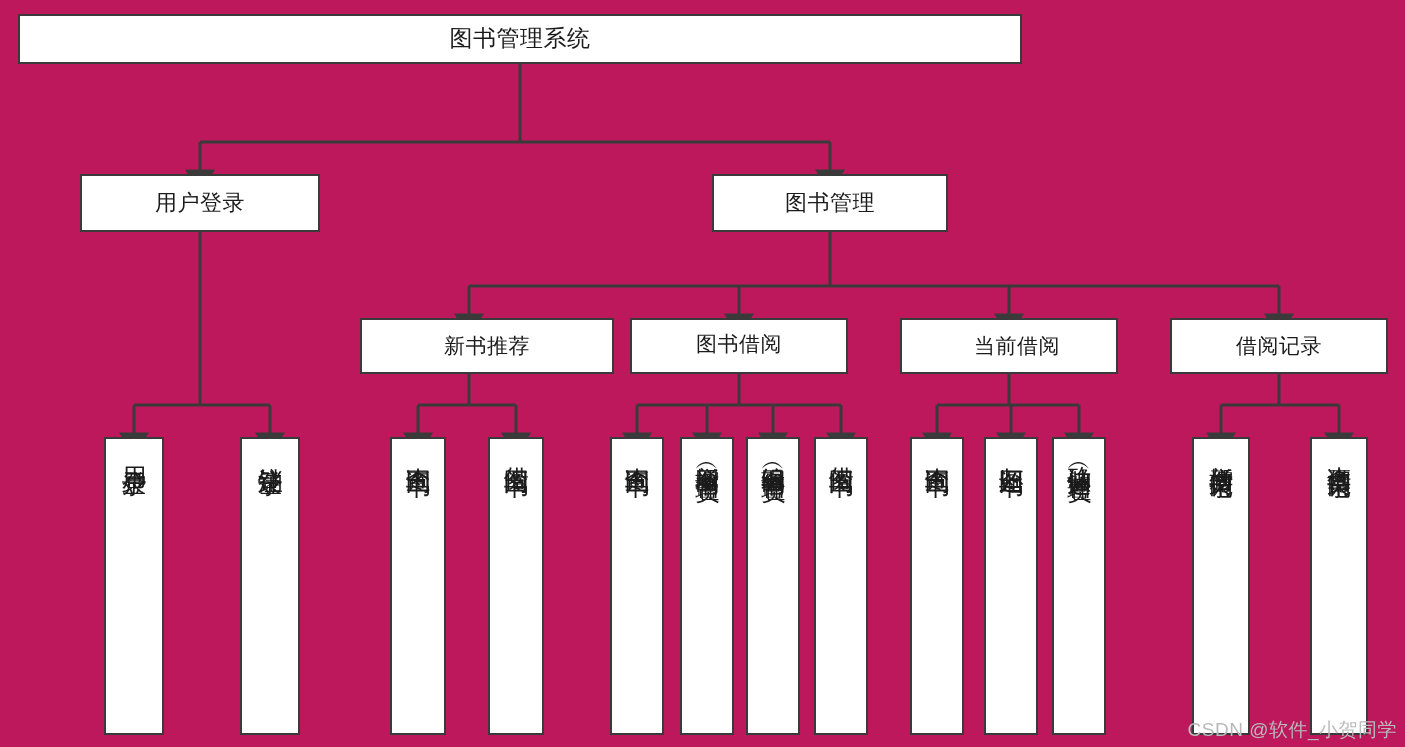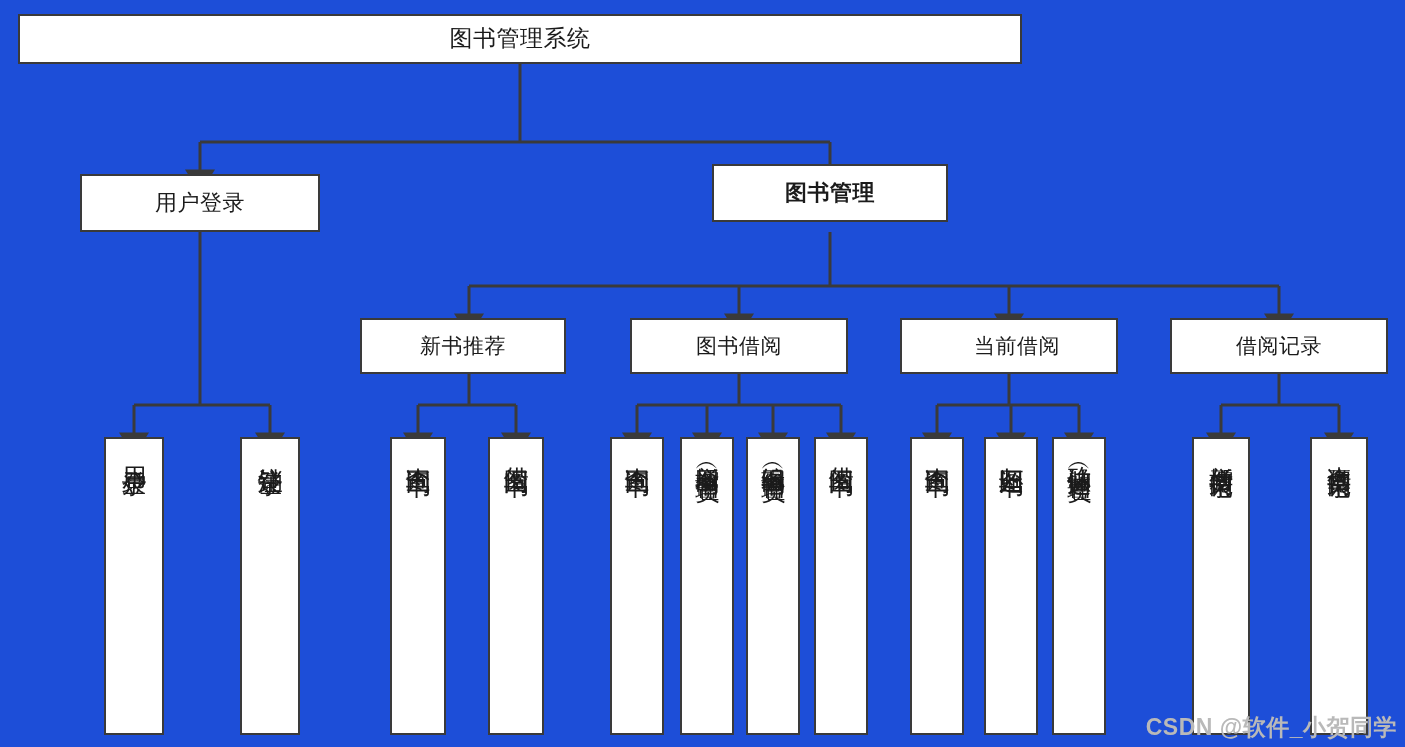--- a/index.html
+++ b/index.html
@@ -7,21 +7,21 @@
     padding: 0;
     background: #ffffff;
   }
   body {
     font-family: "Liberation Sans", "DejaVu Sans", sans-serif;
   }
   #canvas {
     position: relative;
     width: 1405px;
     height: 747px;
-    background: #1d4ed8;
+    background: #be185d;
     overflow: hidden;
   }
   svg.edges {
     position: absolute;
     left: 0;
     top: 0;
     width: 1405px;
     height: 747px;
     pointer-events: none;
   }
@@ -54,25 +54,24 @@
     font-size: 25px;
     line-height: 1.02;
     letter-spacing: 2px;
     white-space: nowrap;
   }
   .node.leaf.tall .lbl { font-size: 24px; }
   #watermark {
     position: absolute;
     right: 8px;
     bottom: 4px;
-    font-size: 23px;
+    font-size: 19px;
     color: #b9b9b9;
     white-space: nowrap;
     letter-spacing: 0.5px;
-    font-weight: bold;
   }
 </style>
 </head>
 <body>
 
 <div id="canvas">
   <svg class="edges" viewBox="0 0 1405 747">
     <defs>
       <marker id="arrowhead" markerWidth="9" markerHeight="10" refX="1.2" refY="5" orient="auto" markerUnits="strokeWidth">
         <polygon points="0,0 8,5 0,10" fill="#3a3a3a"></polygon>
@@ -115,27 +114,27 @@
       </g>
   </svg>
 
   <div id="node-layer">
       <div class="node root" style="left: 18px; top: 14px; width: 1004px; height: 50px;">
         <span class="lbl">图书管理系统</span>
       </div>
       <div class="node lvl1" style="left: 80px; top: 174px; width: 240px; height: 58px;">
         <span class="lbl">用户登录</span>
       </div>
-      <div class="node lvl1" style="left: 712px; top: 164px; width: 236px; height: 58px; font-weight: bold;">
+      <div class="node lvl1" style="left: 712px; top: 174px; width: 236px; height: 58px;">
         <span class="lbl">图书管理</span>
       </div>
-      <div class="node lvl2" style="left: 360px; top: 318px; width: 206px; height: 56px;">
+      <div class="node lvl2" style="left: 360px; top: 318px; width: 254px; height: 56px;">
         <span class="lbl">新书推荐</span>
       </div>
-      <div class="node lvl2" style="left: 630px; top: 318px; width: 218px; height: 56px;">
+      <div class="node lvl2" style="left: 630px; top: 318px; width: 218px; height: 56px; font-family: Liberation Mono, monospace;">
         <span class="lbl">图书借阅</span>
       </div>
       <div class="node lvl2" style="left: 900px; top: 318px; width: 218px; height: 56px; padding-left: 16px;">
         <span class="lbl">当前借阅</span>
       </div>
       <div class="node lvl2" style="left: 1170px; top: 318px; width: 218px; height: 56px; justify-content: center;">
         <span class="lbl">借阅记录</span>
       </div>
       <div class="node leaf" style="left: 104px; top: 437px; width: 60px; height: 298px;">
         <span class="lbl">用户登录</span>

